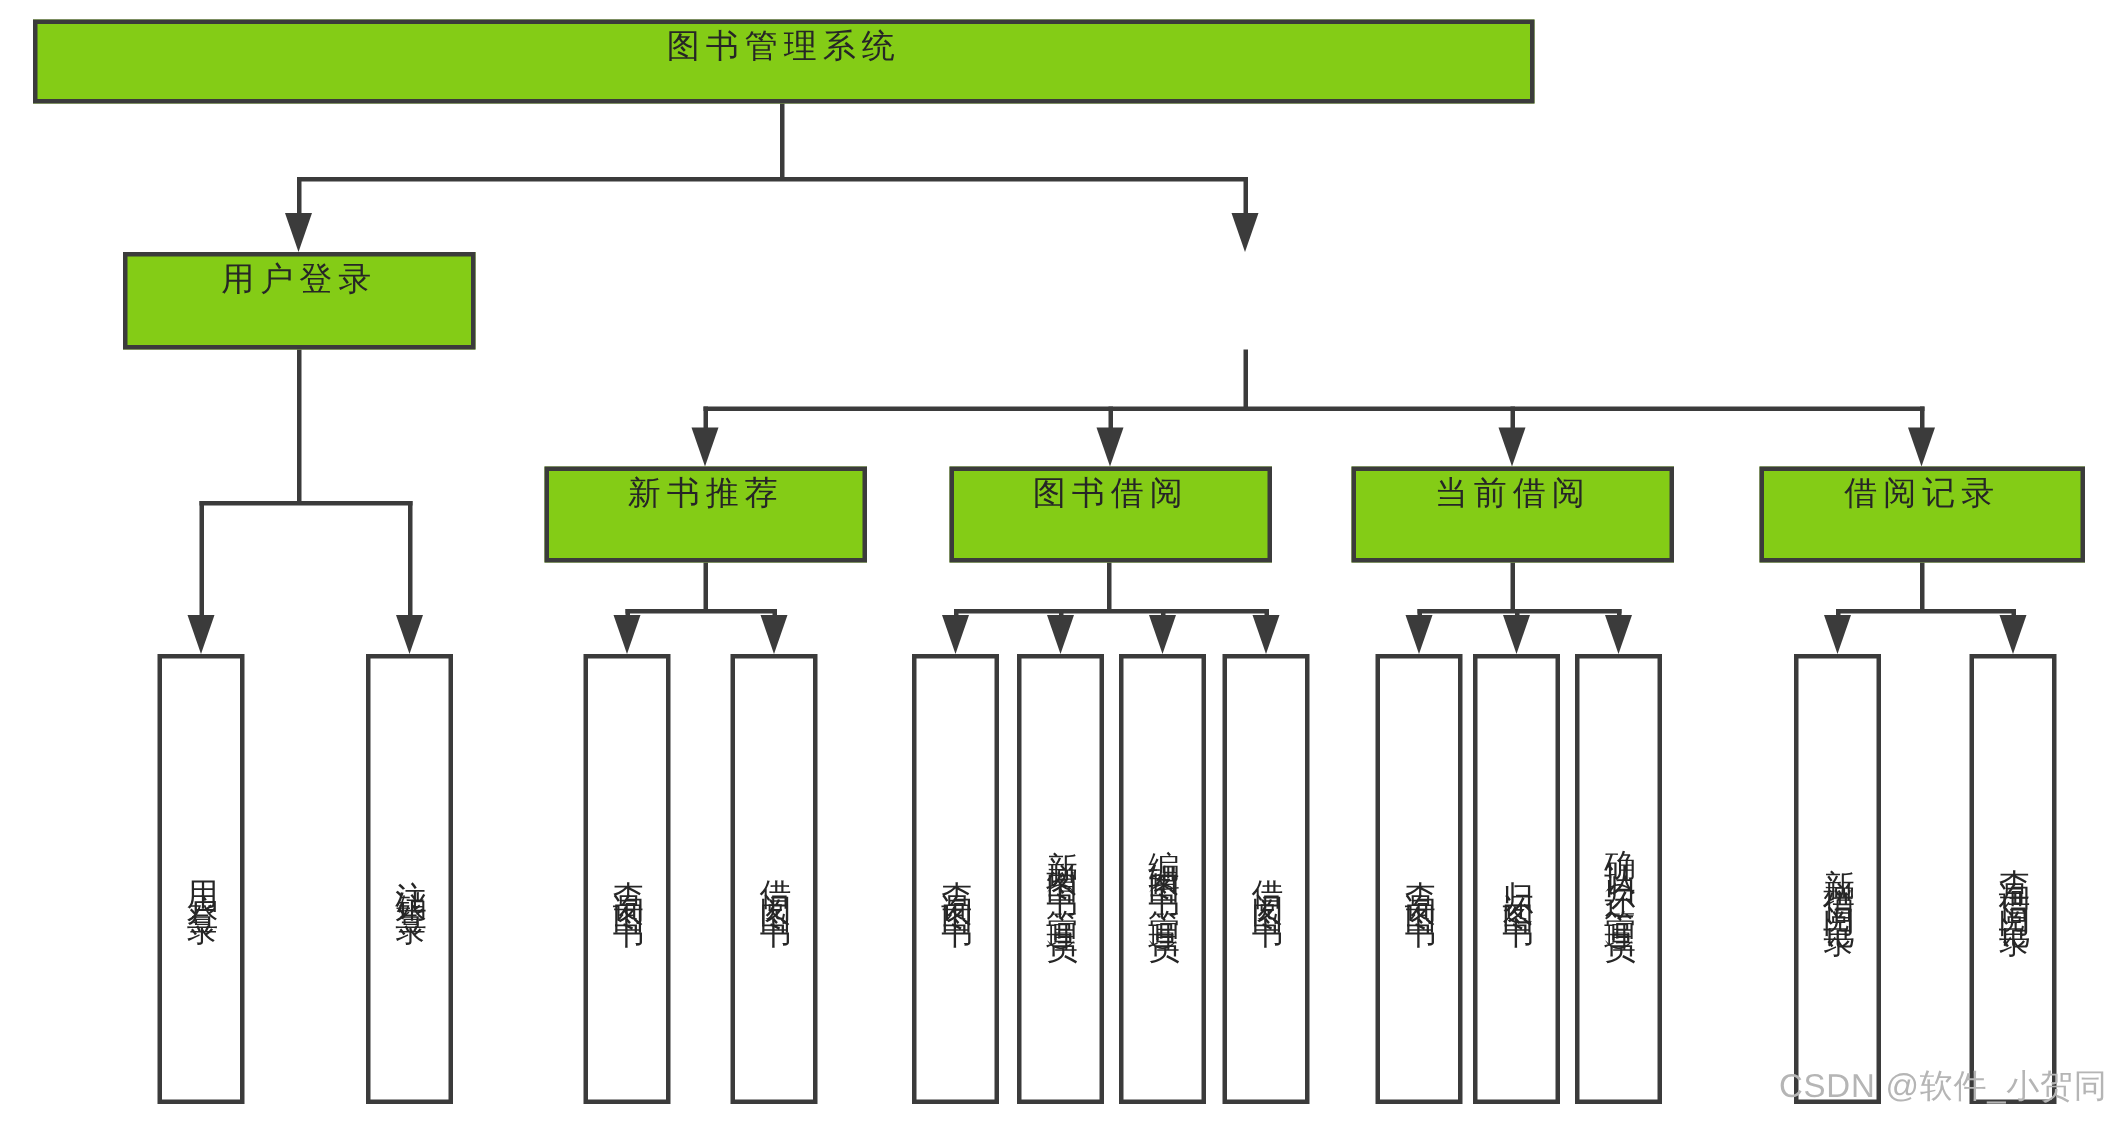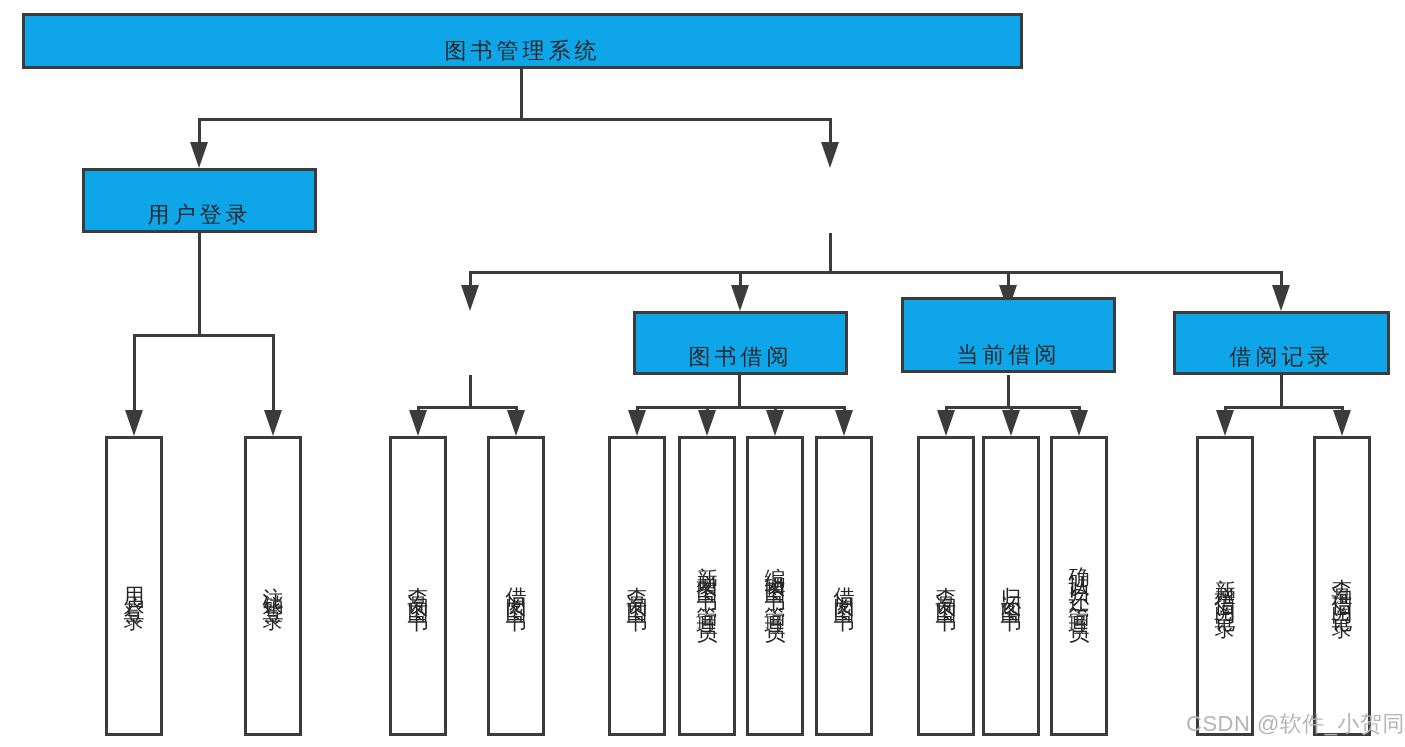--- a/index.html
+++ b/index.html
@@ -7,22 +7,22 @@
     --text:#262626;
     --watermark:#b5b5b5;
     --bg:#ffffff;
   }
   html,body{margin:0;padding:0;background:#fff;}
   .canvas{
     position:relative;width:1405px;height:747px;background:var(--bg);
     font-family:"Liberation Sans","DejaVu Sans",sans-serif;overflow:hidden;
   }
   .hbox{
-    position:absolute;box-sizing:border-box;border:3px solid var(--line);background:#0ea5e9;
-    display:flex;align-items:flex-end;justify-content:center;
+    position:absolute;box-sizing:border-box;border:3px solid var(--line);background:#84cc16;
+    display:flex;align-items:flex-start;justify-content:center;
     color:var(--text);font-size:22px;letter-spacing:4px;white-space:nowrap;
   }
   .vbox{
     position:absolute;box-sizing:border-box;border:3px solid var(--line);background:#fff;
     display:flex;align-items:center;justify-content:center;
     color:var(--text);font-size:21px;letter-spacing:8px;
     writing-mode:vertical-rl;text-orientation:mixed;
     width:58px;height:300px;top:436px;
   }
   .vl{position:absolute;width:3px;background:var(--line);}
@@ -102,24 +102,27 @@
   <div class="arrow" style="left:1333px;top:410px"></div>
 
   <div class="hbox" style="left:22px;top:13px;width:1001px;height:56px">
     <span>图书管理系统</span>
   </div>
 
   <div class="hbox" style="left:82px;top:168px;width:235px;height:65px">
     <span>用户登录</span>
   </div>
 
+  <div class="hbox" style="left:363px;top:311px;width:215px;height:64px">
+    <span>新书推荐</span>
+  </div>
   <div class="hbox" style="left:633px;top:311px;width:215px;height:64px">
     <span>图书借阅</span>
   </div>
-  <div class="hbox" style="left:901px;top:297px;width:215px;height:76px">
+  <div class="hbox" style="left:901px;top:311px;width:215px;height:64px">
     <span>当前借阅</span>
   </div>
   <div class="hbox" style="left:1173px;top:311px;width:217px;height:64px">
     <span>借阅记录</span>
   </div>
 
   <div class="vbox" style="left:105px">
     <span>用户登录</span>
   </div>
   <div class="vbox" style="left:244px">

